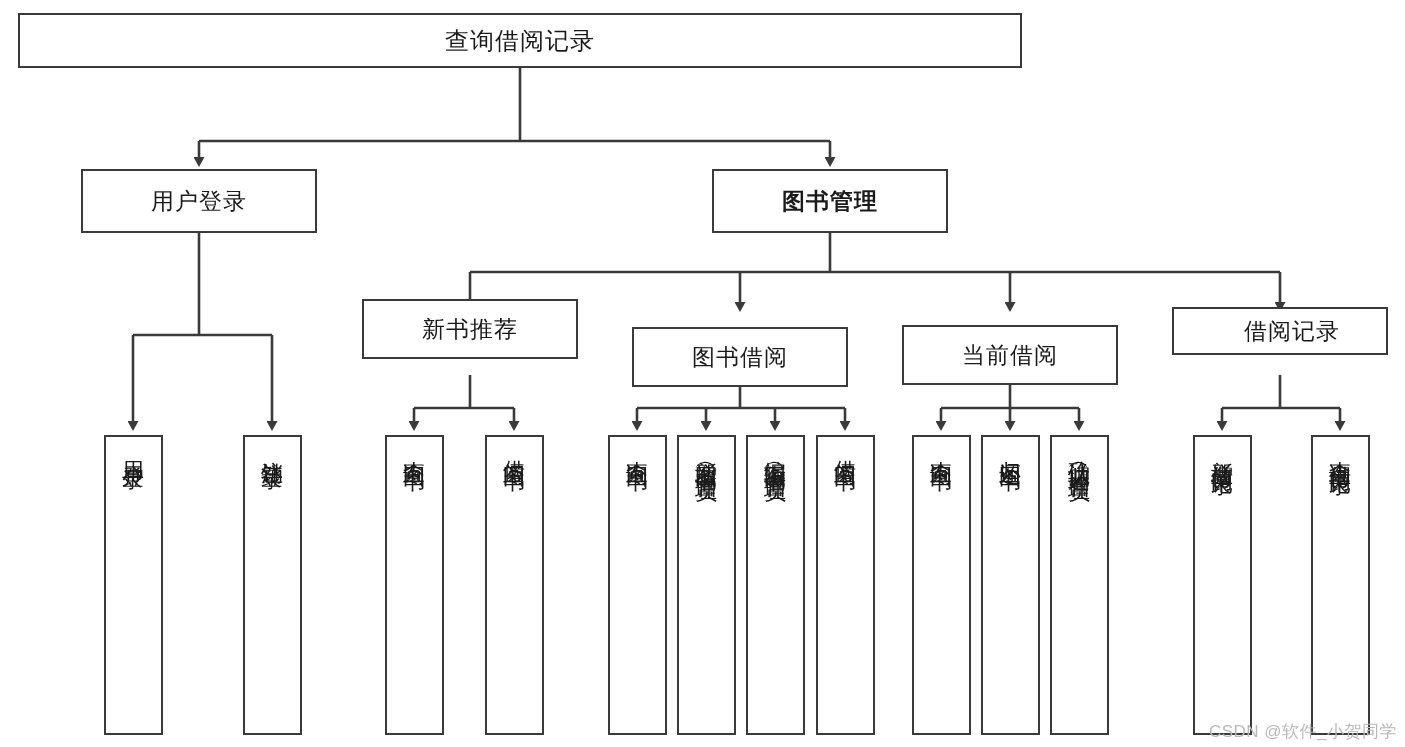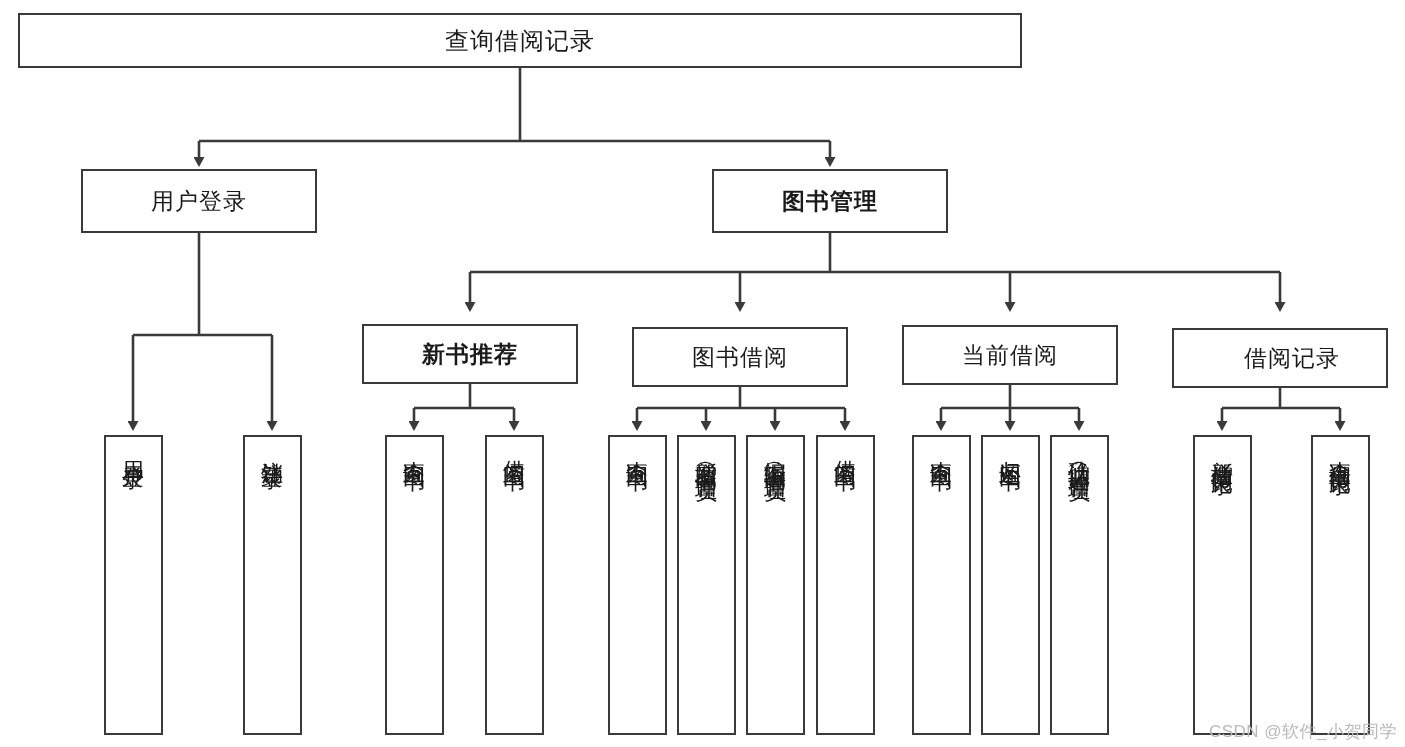--- a/index.html
+++ b/index.html
@@ -134,30 +134,30 @@
     <span class="node-label">查询借阅记录</span>
   </div>
 
   <div class="node horiz" style="left:81px; top:169px; width:236px; height:64px;">
     <span class="node-label">用户登录</span>
   </div>
   <div class="node horiz" style="left:712px; top:169px; width:236px; height:64px;font-weight:bold;">
     <span class="node-label">图书管理</span>
   </div>
 
-  <div class="node horiz" style="left:362px; top:324px; width:216px; height:60px;font-weight:bold;">
+  <div class="node horiz" style="left:362px; top:299px; width:216px; height:60px;">
     <span class="node-label">新书推荐</span>
   </div>
   <div class="node horiz" style="left:632px; top:327px; width:216px; height:60px;">
     <span class="node-label">图书借阅</span>
   </div>
   <div class="node horiz" style="left:902px; top:325px; width:216px; height:60px;">
     <span class="node-label">当前借阅</span>
   </div>
-  <div class="node horiz" style="left:1172px; top:328px; width:216px; height:60px;padding-left:24px;">
+  <div class="node horiz" style="left:1172px; top:307px; width:216px; height:48px;padding-left:24px;">
     <span class="node-label">借阅记录</span>
   </div>
 
   <div class="node leaf" style="left:104px; top:435px; width:59px; height:300px;">
     <span class="node-label">用户登录</span>
   </div>
   <div class="node leaf" style="left:243px; top:435px; width:59px; height:300px;">
     <span class="node-label">注销登录</span>
   </div>
 

